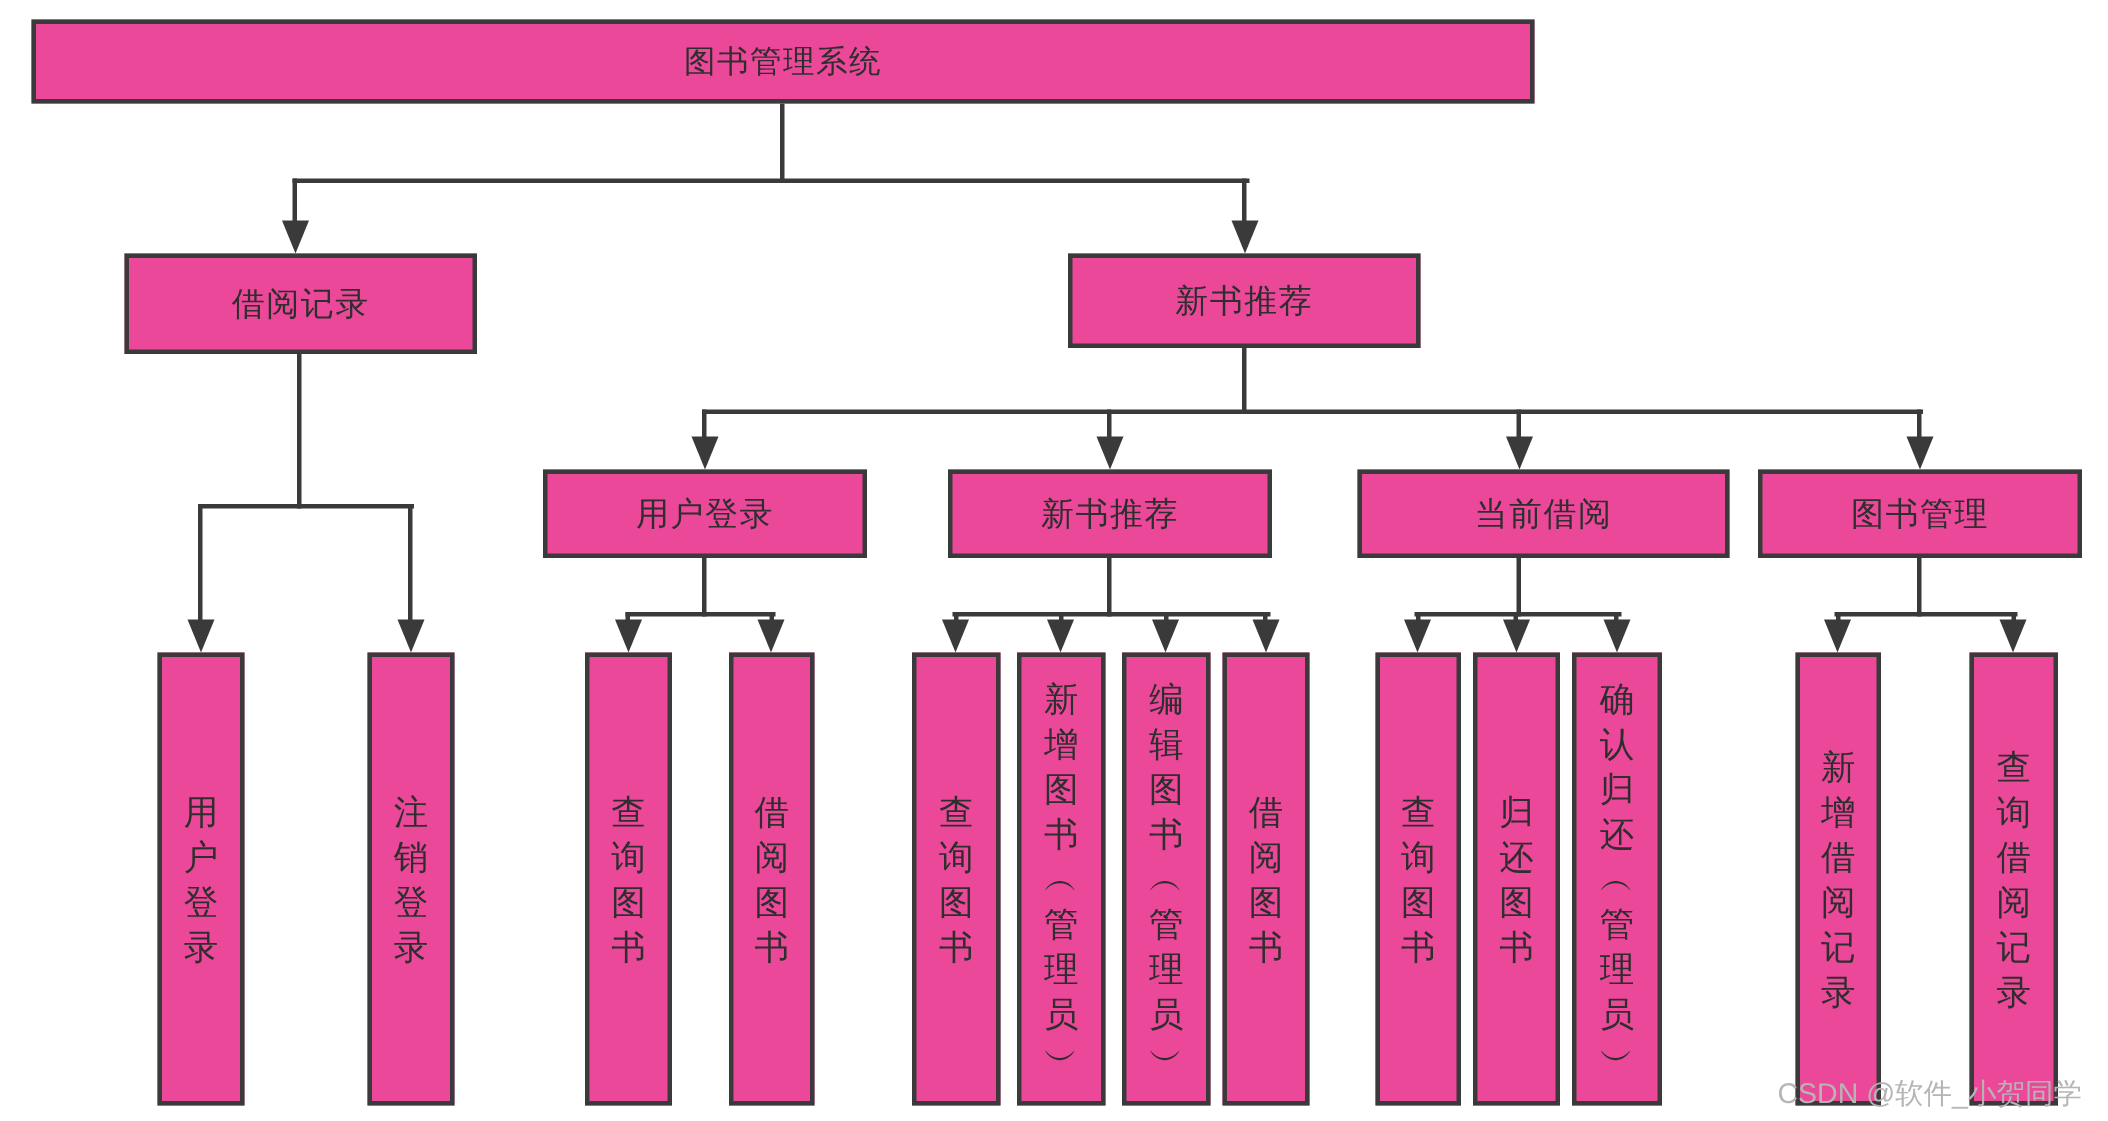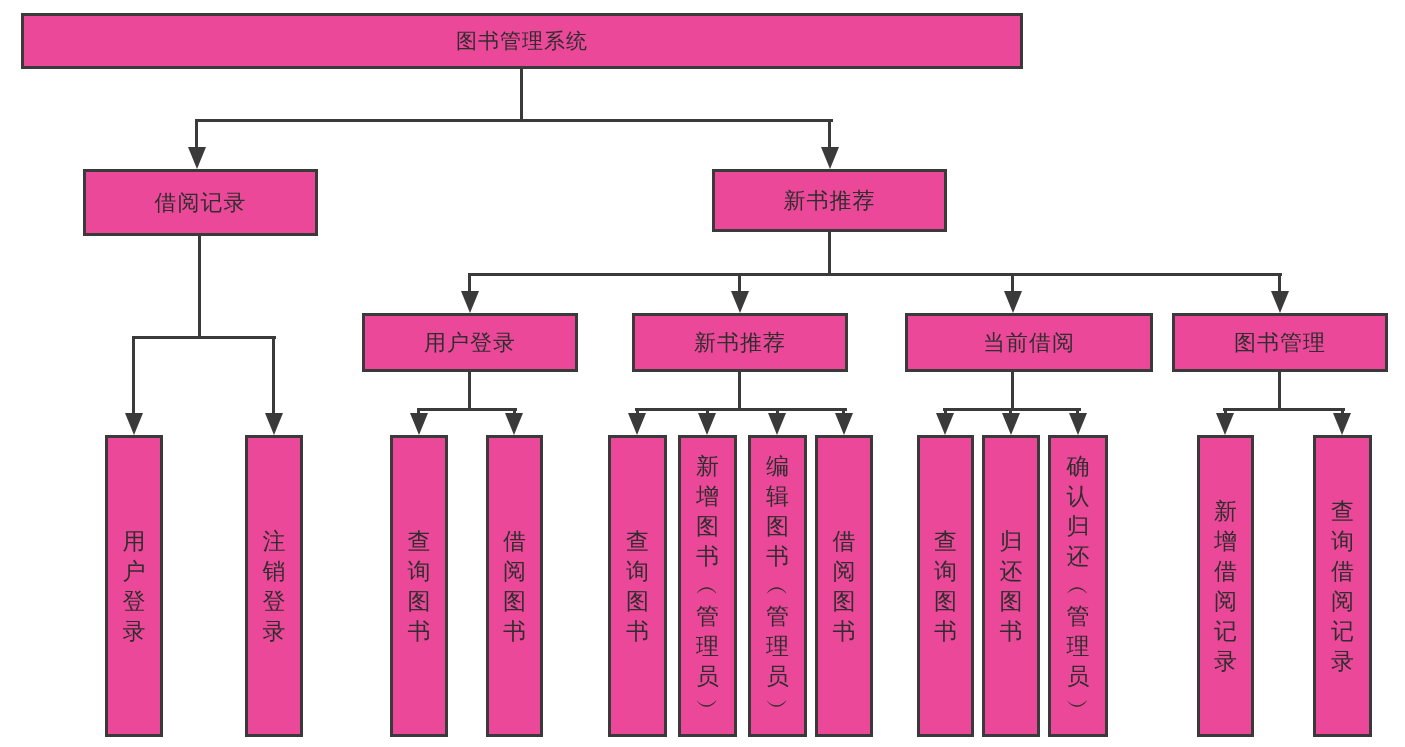--- a/index.html
+++ b/index.html
@@ -228,14 +228,15 @@
     </div>
   <div class="box v" style="left:1313px;width:59px">
       <span>查</span>
       <span>询</span>
       <span>借</span>
       <span>阅</span>
       <span>记</span>
       <span>录</span>
     </div>
 
+  <div class="watermark">CSDN @软件_小贺同学</div>
 
 </div>
 
 </body></html>

